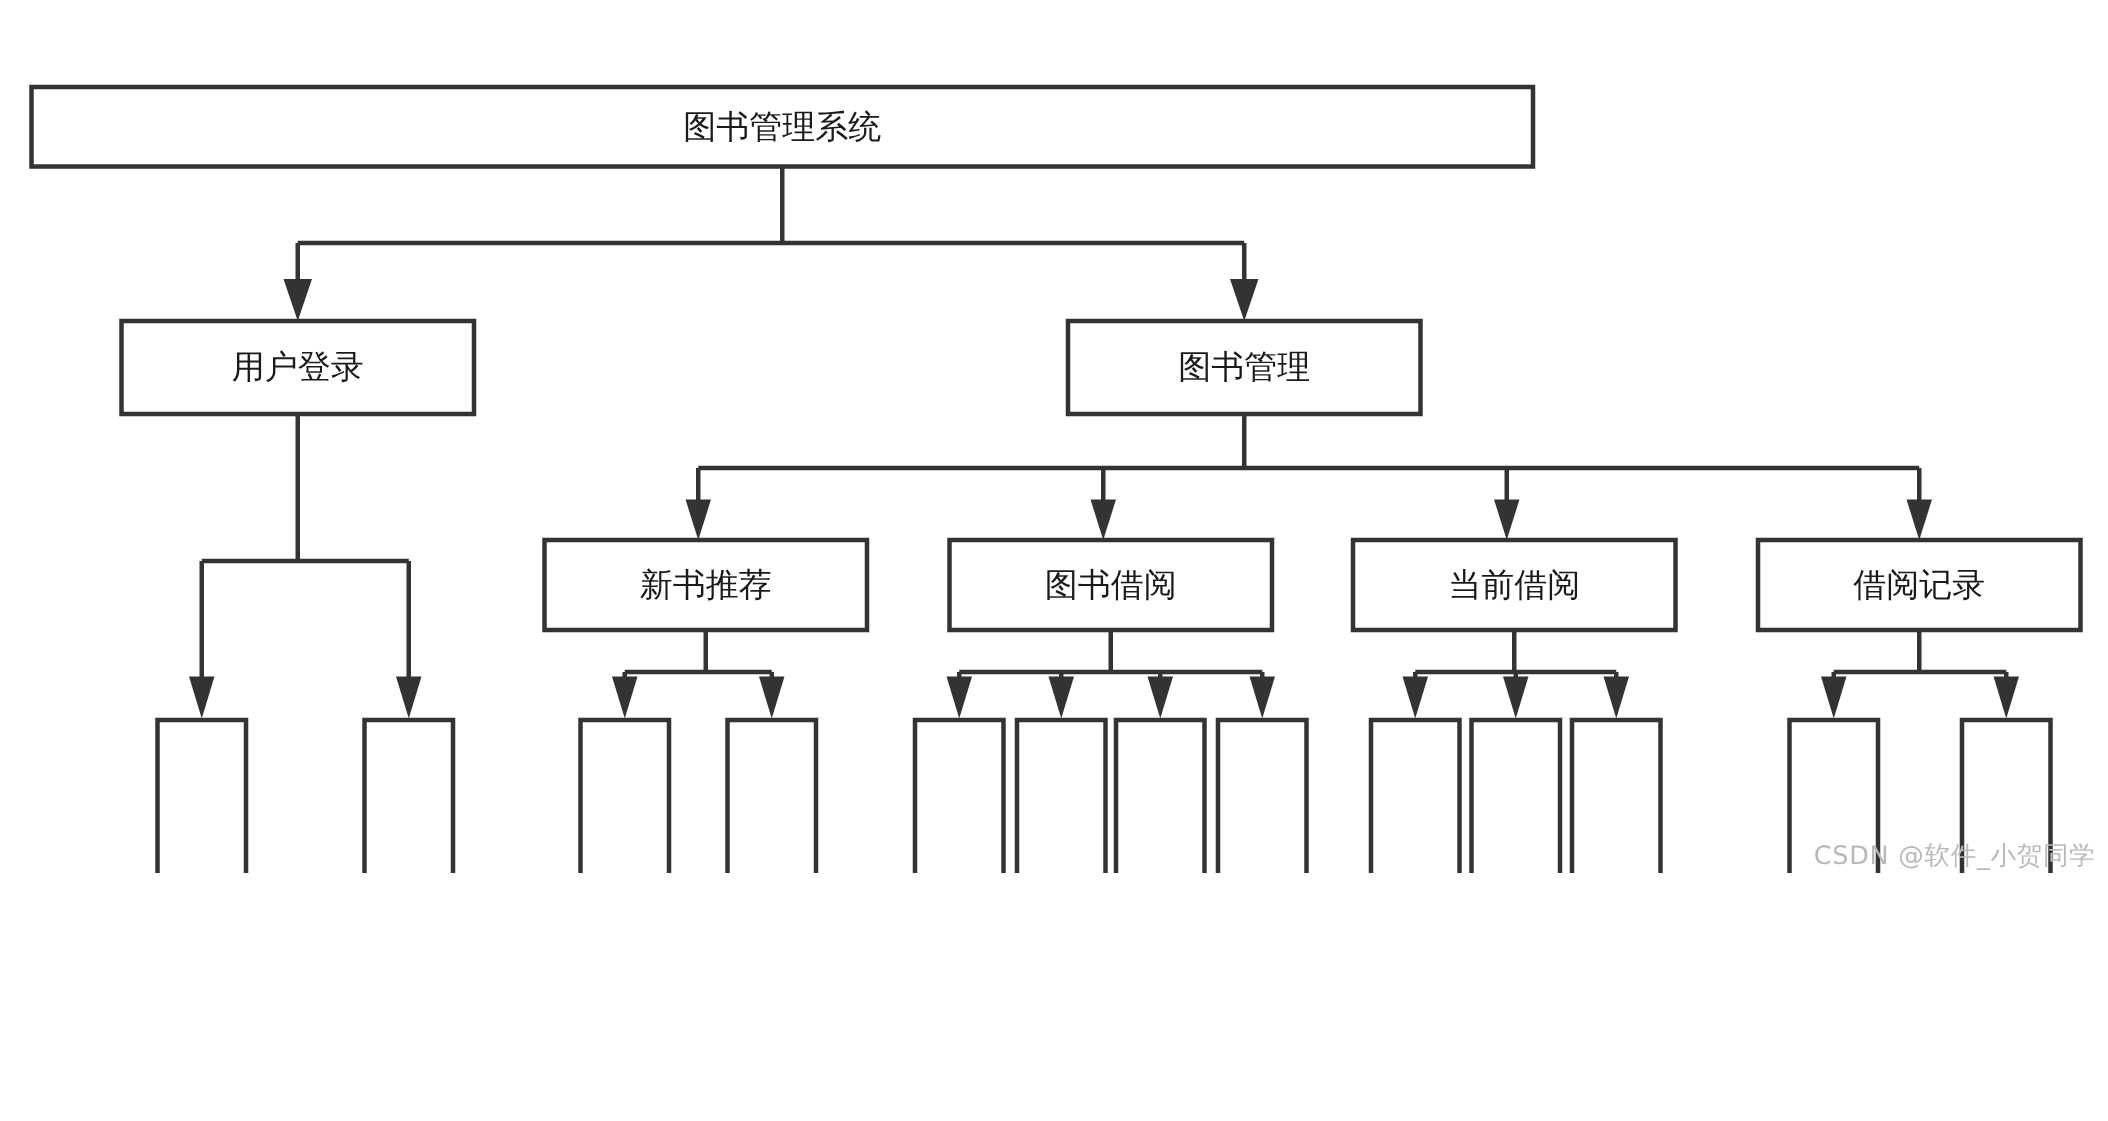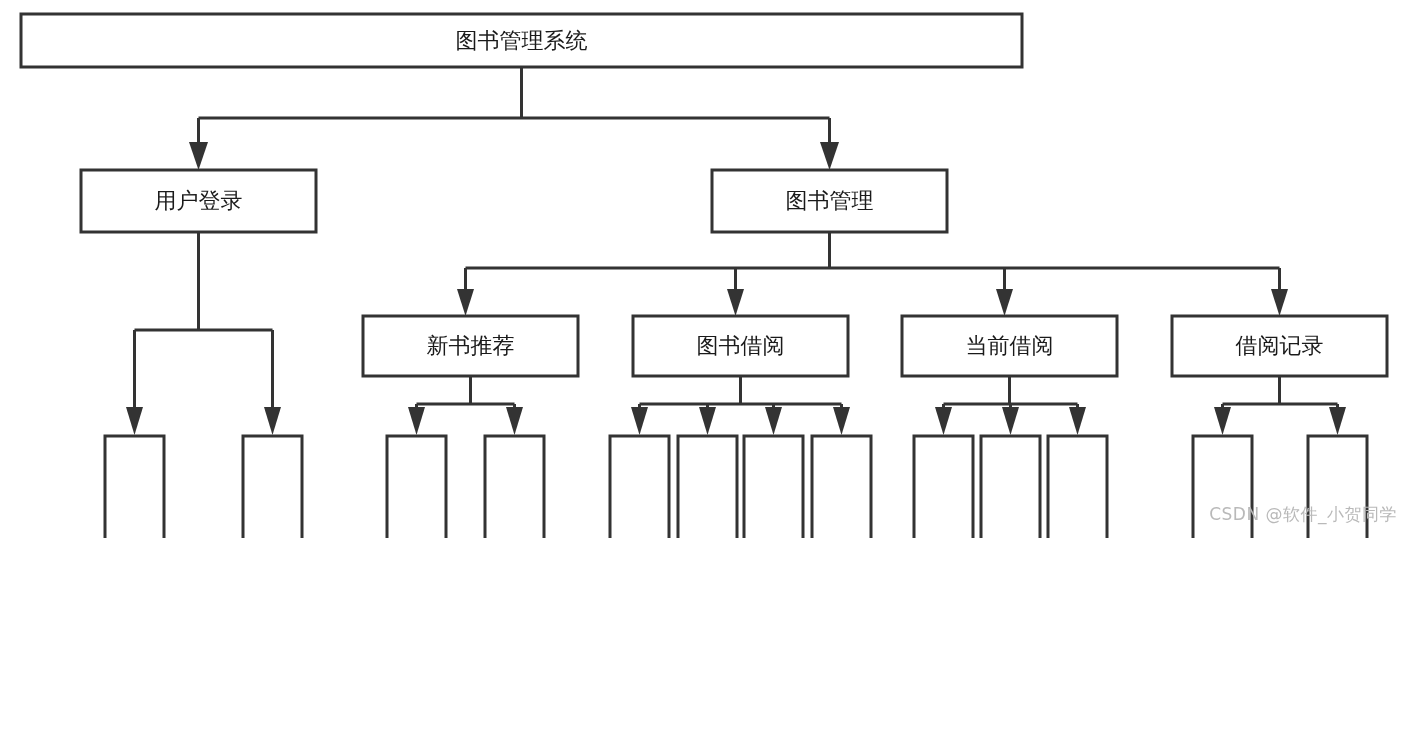--- a/index.html
+++ b/index.html
@@ -10,20 +10,21 @@
   }
   body {
     font-family: "DejaVu Sans", "Liberation Sans", sans-serif;
   }
   #diagram-root {
     position: relative;
     width: 1405px;
     height: 538px;
     background: #ffffff;
     overflow: hidden;
+    margin-top: 44px;
   }
   svg#tree-svg {
     position: absolute;
     left: 0;
     top: 0;
     width: 1405px;
     height: 747px;
     display: block;
   }
   .node-box {
@@ -60,21 +61,21 @@
     line-height: 1.12;
     color: #1a1a1a;
     letter-spacing: 1px;
     white-space: nowrap;
     pointer-events: none;
     user-select: none;
   }
   .watermark {
     position: absolute;
     right: 8px;
-    bottom: 12px;
+    bottom: 0;
     font-family: "DejaVu Sans", "Liberation Sans", sans-serif;
     font-size: 17px;
     color: #b9b9b9;
     letter-spacing: 0.5px;
     white-space: nowrap;
   }
 </style>
 </head>
 <body>
 

